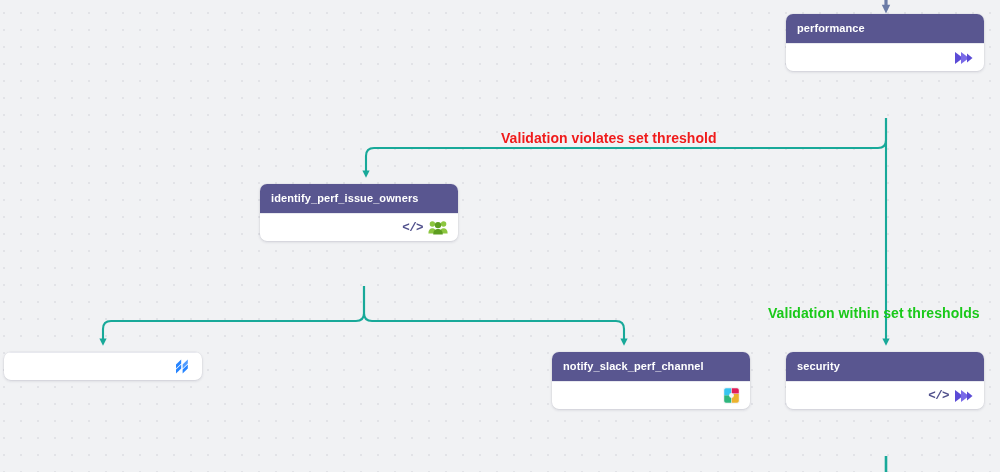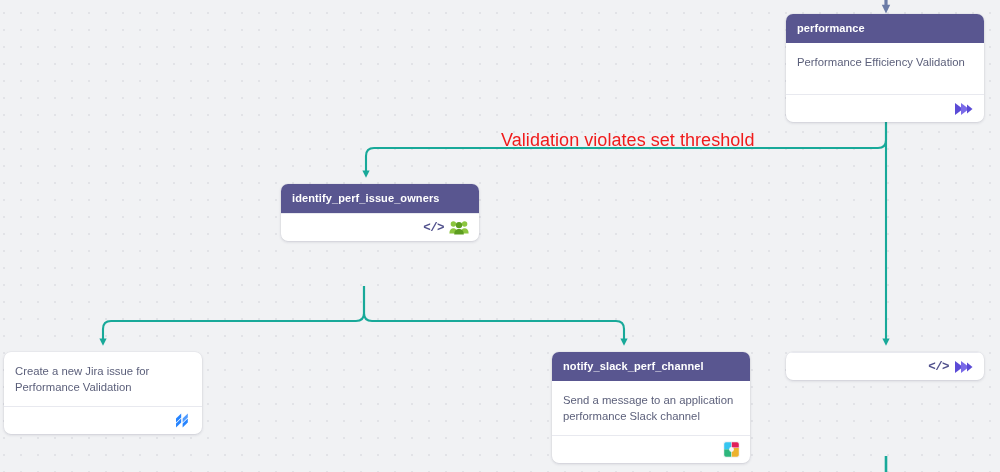--- a/index.html
+++ b/index.html
@@ -65,22 +65,22 @@
   .code-glyph {
     color: #50508c;
     font-family: "Liberation Mono", monospace;
     font-size: 12.5px;
     font-weight: bold;
     letter-spacing: -0.6px;
   }
   .icon-svg { display: block; }
   .edge-label {
     position: absolute;
-    font-size: 18px;
-    font-weight: normal;
+    font-size: 14px;
+    font-weight: bold;
     white-space: nowrap;
     letter-spacing: 0.05px;
   }
   .label-red { color: #f01b1b; }
   .label-green { color: #19c919; }
 </style>
 </head>
 <body>
 
 <div id="canvas">
@@ -115,95 +115,88 @@
       <path d="M364,286 L364,313 Q364,321 372,321 L616,321 Q624,321 624,329 L624,342" stroke="#18a999" stroke-width="2.1" fill="none" marker-end="url(#arrow-teal)"></path>
     </g>
 
     <g>
       <path d="M886,456 L886,474" stroke="#18a999" stroke-width="2.6" fill="none"></path>
     </g>
   </svg>
 
   <div class="node" style="left:786px; top:14px;">
     <div class="node-header">performance</div>
-    <div class="node-body">
-      <div class="node-desc">Performance Efficiency Validation</div>
-    </div>
     <div class="node-footer">
       <span>
         <svg class="icon-svg" width="20" height="14" viewBox="0 0 20 14">
           <path d="M1,1 L9,7 L1,13 Z" fill="#5b4bd6"></path>
           <path d="M7,1 L15,7 L7,13 Z" fill="#7a6ae8"></path>
           <path d="M13,2.6 L18.5,7 L13,11.4 Z" fill="#5b4bd6"></path>
         </svg>
       </span>
     </div>
   </div>
 
-  <div class="node" style="left:281px; top:184px;">
+  <div class="node" style="left:260px; top:184px;">
     <div class="node-header">identify_perf_issue_owners</div>
     <div class="node-footer">
       <span class="code-glyph">&lt;/&gt;</span>
       <span>
         <svg class="icon-svg" width="20" height="15" viewBox="0 0 20 15">
           <circle cx="4.4" cy="4" r="2.7" fill="#8cc63f"></circle>
           <path d="M0.4,13.4 C0.4,9.8 2.2,8.2 4.4,8.2 C6.6,8.2 8.4,9.8 8.4,13.4 Z" fill="#8cc63f"></path>
           <circle cx="15.6" cy="4" r="2.7" fill="#8cc63f"></circle>
           <path d="M11.6,13.4 C11.6,9.8 13.4,8.2 15.6,8.2 C17.8,8.2 19.6,9.8 19.6,13.4 Z" fill="#8cc63f"></path>
           <circle cx="10" cy="5.1" r="3.2" fill="#5d9d20"></circle>
           <path d="M5.2,14.6 C5.2,10.4 7.4,9 10,9 C12.6,9 14.8,10.4 14.8,14.6 Z" fill="#5d9d20"></path>
         </svg>
       </span>
     </div>
   </div>
 
   <div class="node" style="left:4px; top:352px;">
-    <div class="node-body">
-      <div class="node-desc">Create a new Jira issue for Performance Validation</div>
-    </div>
     <div class="node-footer">
       <span>
         <svg class="icon-svg" width="19" height="17" viewBox="0 0 19 17">
           <path d="M3,11.6 L8.2,6.4 L8.2,10.4 L3,15.6 Z" fill="#2684ff"></path>
           <path d="M3,6.6 L8.2,1.4 L8.2,5.4 L3,10.6 Z" fill="#2684ff"></path>
           <path d="M9.6,11.6 L14.8,6.4 L14.8,10.4 L9.6,15.6 Z" fill="#2684ff"></path>
           <path d="M9.6,6.6 L14.8,1.4 L14.8,5.4 L9.6,10.6 Z" fill="#4f9bff"></path>
         </svg>
       </span>
     </div>
   </div>
 
   <div class="node" style="left:526px; top:352px;margin-left:26px;">
     <div class="node-header">notify_slack_perf_channel</div>
-    <div class="node-body">
-      <div class="node-desc">Send a message to an application performance Slack channel</div>
-    </div>
     <div class="node-footer">
       <span>
         <svg class="icon-svg" width="17" height="17" viewBox="0 0 17 17">
           <rect x="0" y="0" width="17" height="17" rx="3.4" fill="#f4f4f6"></rect>
           <path d="M1.2,8.2 L6.6,8.2 L8.2,10 L8.2,15.8 L3,15.8 A1.8,1.8 0 0 1 1.2,14 Z" fill="#2eb67d"></path>
           <path d="M8.8,8.6 L10.4,7 L15.8,7 L15.8,14 A1.8,1.8 0 0 1 14,15.8 L8.8,15.8 Z" fill="#ecb22e"></path>
           <path d="M1.2,3 A1.8,1.8 0 0 1 3,1.2 L8.2,1.2 L8.2,6.6 L6.4,8.2 L1.2,8.2 Z" fill="#36c5f0"></path>
           <path d="M8.8,1.2 L14,1.2 A1.8,1.8 0 0 1 15.8,3 L15.8,6.4 L10.2,6.4 L8.8,7.8 Z" fill="#e01e5a"></path>
           <circle cx="8.5" cy="8.5" r="2.4" fill="#f7f7f9"></circle>
         </svg>
       </span>
     </div>
   </div>
 
   <div class="node" style="left:786px; top:352px;">
+    <div class="node-header">security</div>
     <div class="node-footer">
       <span class="code-glyph">&lt;/&gt;</span>
       <span>
         <svg class="icon-svg" width="20" height="14" viewBox="0 0 20 14">
           <path d="M1,1 L9,7 L1,13 Z" fill="#5b4bd6"></path>
           <path d="M7,1 L15,7 L7,13 Z" fill="#7a6ae8"></path>
           <path d="M13,2.6 L18.5,7 L13,11.4 Z" fill="#5b4bd6"></path>
         </svg>
       </span>
     </div>
   </div>
 
   <div class="edge-label label-red" style="left:501px; top:130px;">Validation violates set threshold</div>
 
+  <div class="edge-label label-green" style="left:768px; top:305px;">Validation within set thresholds</div>
 
 </div>
 
 </body></html>

